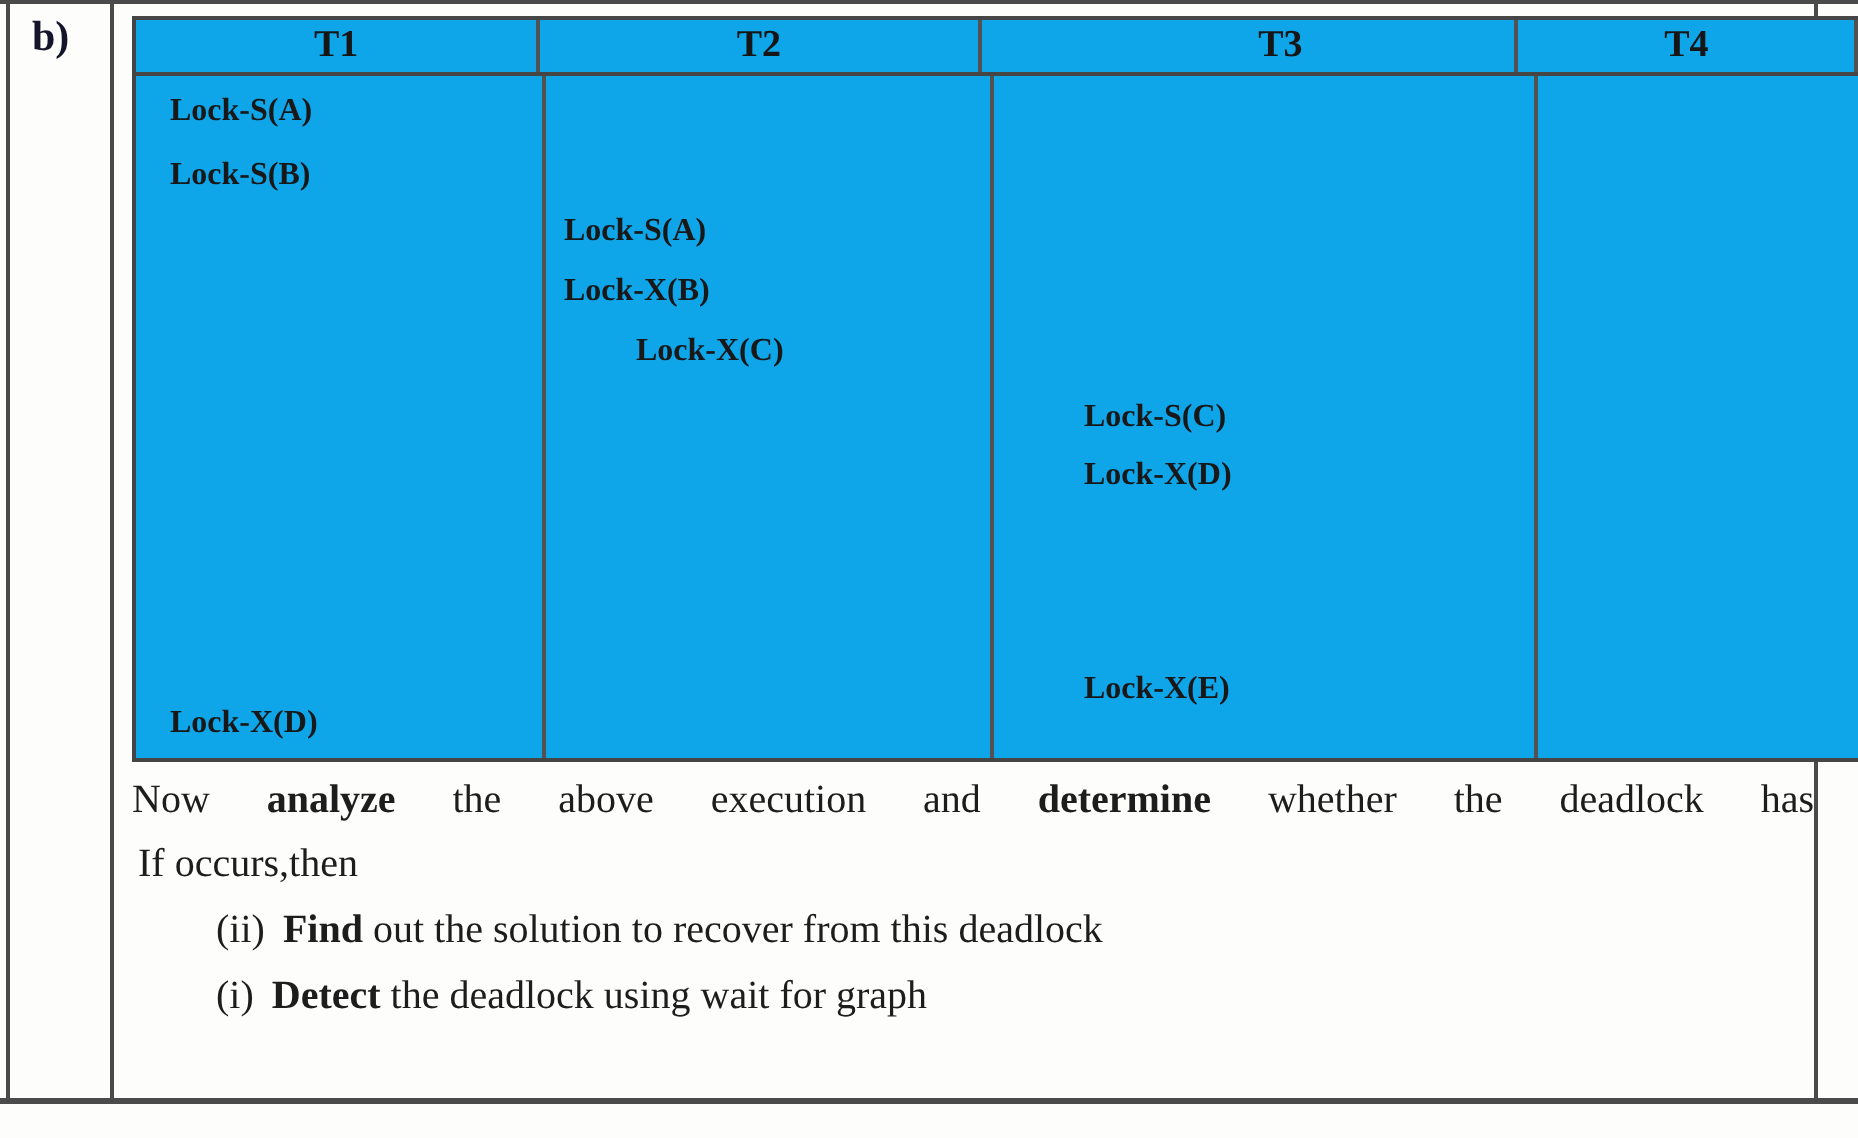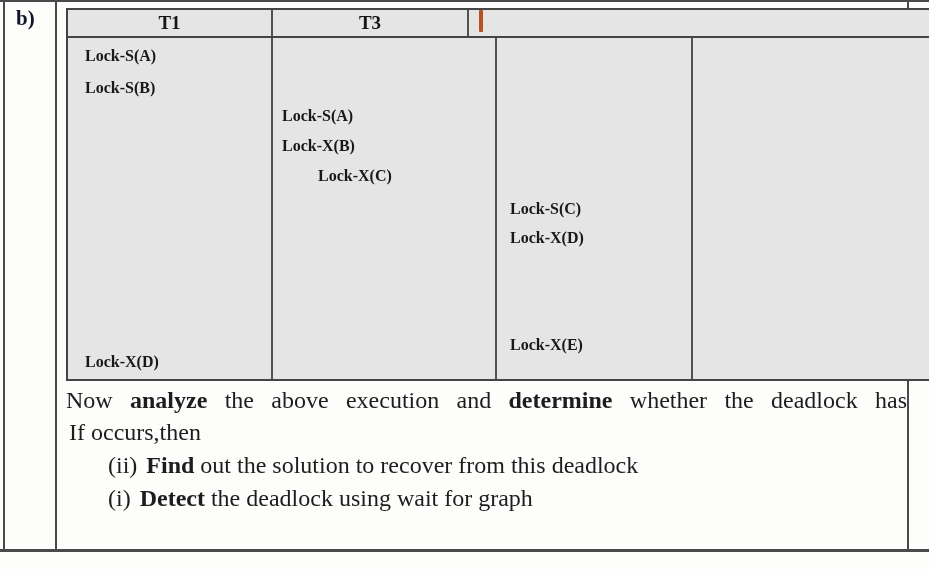--- a/index.html
+++ b/index.html
@@ -27,21 +27,21 @@
     color: #14142b;
   }
 
   .lock-table {
     position: absolute;
     left: 66px; top: 8px;
     width: 863px;
     box-sizing: border-box;
     border: 2px solid #454545;
     border-right: none;
-    background: #e5e5e5;
+    background: #0ea5e9;
   }
   .header-row {
     display: flex;
     height: 28px;
     border-bottom: 2px solid #454545;
     box-sizing: border-box;
   }
   .header-cell {
     box-sizing: border-box;
     border-right: 2px solid #525252;
@@ -55,21 +55,21 @@
     display: flex;
     height: 341px;
   }
   .body-cell {
     box-sizing: border-box;
     border-right: 2px solid #525252;
     position: relative;
   }
   .col-w0 { width: 205px; }
   .col-w1 { width: 224px; }
-  .col-w2 { width: 196px; }
+  .col-w2 { width: 240px; margin-left: 32px; }
   .col-w3 { width: 172px; }
   .col-sliver { flex: 1; border-right: none; position: relative; }
 
   .lock-entry {
     position: absolute;
     font-weight: bold;
     font-size: 16px;
     line-height: 22px;
     white-space: nowrap;
     color: #181818;
@@ -79,21 +79,21 @@
     position: absolute;
     left: 10px; top: 0px;
     width: 4px; height: 22px;
     border-radius: 1px;
   }
 
   .question-block {
     position: absolute;
     left: 66px; top: 386px;
     width: 841px;
-    font-size: 24px;
+    font-size: 20px;
     line-height: 28px;
     color: #1d1d1d;
   }
   .q-line-justify {
     text-align: justify;
     text-align-last: justify;
     white-space: nowrap; 
   }
   .q-line-justify span { white-space: normal; }
   .q-condition { padding-left: 3px; margin-top: 4px; }
@@ -111,21 +111,23 @@
   <div class="rule rule-left2"></div>
   <div class="rule rule-right"></div>
   <div class="rule rule-bottom"></div>
 
   <div class="section-label">b)</div>
 
   <div class="lock-table">
     <div class="header-row">
 
       <div class="header-cell col-w0">T1</div>
+        <div class="header-cell col-w1">T2</div>
         <div class="header-cell col-w2">T3</div>
+        <div class="header-cell col-w3">T4</div>
         <div class="header-cell col-sliver">
         <div class="red-mark" style="background: rgb(181, 82, 31);"></div>
       </div>
     </div>
     <div class="body-row">
 
       <div class="body-cell col-w0">
           <div class="lock-entry" style="top: 7px; left: 17px;">Lock-S(A)</div>
           <div class="lock-entry" style="top: 39px; left: 17px;">Lock-S(B)</div>
           <div class="lock-entry" style="top: 313px; left: 17px;">Lock-X(D)</div>

